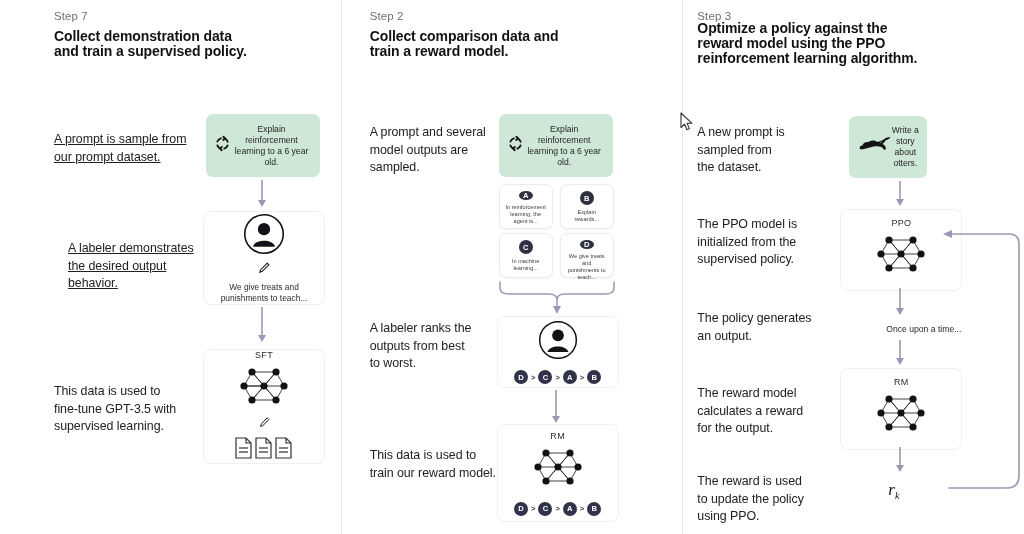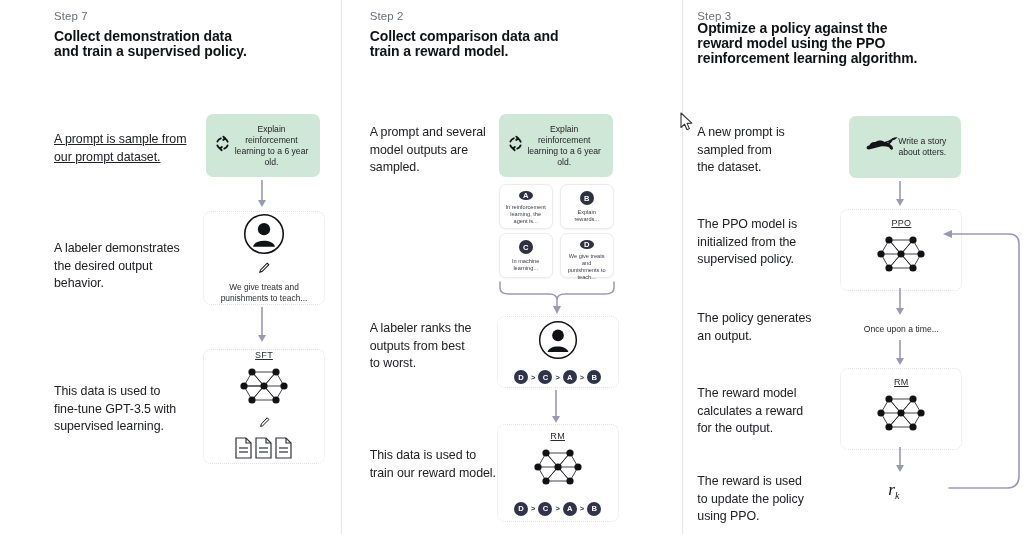--- a/index.html
+++ b/index.html
@@ -22,59 +22,59 @@
             display:flex;flex-direction:column;align-items:center;justify-content:center;}
   .flowcard.plain{border-color:transparent;}
 
   .greenbox{position:absolute;background:#cfe7d6;border-radius:7px;
             display:flex;flex-direction:row;align-items:center;justify-content:center;
             padding:6px 8px;box-sizing:border-box;}
   .greenbox .gtext{font-size:8.6px;line-height:11px;text-align:center;color:#1d1f22;}
   .greenbox .gicon{margin-bottom:5px;line-height:0;}
 
   .caption{font-size:8.4px;line-height:10.5px;text-align:center;color:#2a2c30;}
-  .netlabel{font-size:9px;color:#2a2c30;text-align:left;margin-bottom:2px;letter-spacing:.3px;text-decoration:underline;}
+  .netlabel{font-size:9px;color:#2a2c30;text-align:left;margin-bottom:2px;letter-spacing:.3px;}
 
   .arrow{position:absolute;line-height:0;}
 
   .minicard{position:absolute;background:#fff;border:1px solid #ececef;border-radius:7px;
             box-shadow:0 1px 2px rgba(16,18,27,.05);
             display:flex;flex-direction:column;align-items:center;justify-content:flex-start;
             padding:6px 4px 5px;box-sizing:border-box;}
   .badge{width:14px;height:14px;border-radius:50%;background:#2f3142;color:#fff;
          font-size:7.6px;font-weight:700;display:flex;align-items:center;justify-content:center;
          margin-bottom:4px;}
   .minitext{font-size:5.6px;line-height:7px;text-align:center;color:#3b3d44;}
 
   .rankrow{position:absolute;display:flex;align-items:center;gap:3px;}
   .rankpill{width:14px;height:14px;border-radius:50%;background:#31334a;color:#fff;
             font-size:7.6px;font-weight:700;display:flex;align-items:center;justify-content:center;}
   .gt{font-size:7.5px;color:#31334a;font-weight:700;}
 
-  .onceupon{position:absolute;font-size:8.6px;color:#26282c;text-align:center;width:100%;}
+  .onceupon{position:absolute;font-size:8.6px;color:#26282c;text-align:right;width:100%;}
   .rk{position:absolute;font-family:"Liberation Serif","DejaVu Serif",serif;
       font-style:italic;font-size:17px;color:#111215;}
   .rk sub{font-size:10px;font-style:italic;}
 
   .cursor{position:absolute;line-height:0;z-index:40;}
 </style>
 </head>
 <body>
 
 <div class="board">
 
   <div class="col">
     <div class="pad">
       <div class="step-label" style="left:54px;top:10px;">Step 7</div>
       <div class="step-title" style="left:54px;top:29px;white-space:pre-line;">Collect demonstration data
 and train a supervised policy.</div>
 
       <div class="desc" style="left:54px;top:131px;white-space:pre-line;text-decoration:underline;">A prompt is sample from
 our prompt dataset.</div>
-      <div class="desc" style="left:54px;top:240px;white-space:pre-line;">A labeler demonstrates
+      <div class="desc" style="left:68px;top:240px;white-space:pre-line;text-decoration:underline;">A labeler demonstrates
 the desired output
 behavior.</div>
       <div class="desc" style="left:54px;top:383px;white-space:pre-line;">This data is used to
 fine-tune GPT-3.5 with
 supervised learning.</div>
 
       <div class="greenbox" style="left:206px;top:114px;width:114px;height:63px;">
         <span class="gicon">
           <svg width="17" height="17" viewBox="0 0 24 24" fill="none" stroke="#121316" stroke-width="2.6" stroke-linecap="round">
             <path d="M4.8 9.2 A7.6 7.6 0 0 1 9.6 4.6"></path>
@@ -301,21 +301,21 @@
 the dataset.</div>
       <div class="desc" style="left:14px;top:310px;white-space:pre-line;">The policy generates
 an output.</div>
       <div class="desc" style="left:14px;top:473px;white-space:pre-line;">The reward is used
 to update the policy
 using PPO.</div>
       <div class="desc" style="left:14px;top:385px;white-space:pre-line;">The reward model
 calculates a reward
 for the output.</div>
 
-      <div class="greenbox" style="left:166px;top:116px;width:112px;height:62px;">
+      <div class="greenbox" style="left:166px;top:116px;width:78px;height:62px;">
         <span class="gicon">
           <svg width="34" height="17" viewBox="0 0 68 34">
             <path d="M6 26 C4 22 7 19 11 19 C12 14 17 11 23 12 C28 8 36 8 41 12 C47 10 53 8 58 4 C58 9 55 13 51 16 C55 18 58 21 58 25 C58 27 56 28 54 27 C52 26 51 23 49 22 C44 20 38 20 33 21 C28 22 23 24 18 25 C14 26 10 28 6 26 Z" fill="#141417"></path>
             <path d="M56 5 C60 3 64 2 67 3 C64 6 60 8 57 9 Z" fill="#141417"></path>
             <circle cx="48" cy="12.5" r="1.2" fill="#cfe7d6"></circle>
           </svg>
         </span>
         <div class="gtext" style="white-space:pre-line;">Write a story
 about otters.</div>
       </div>

